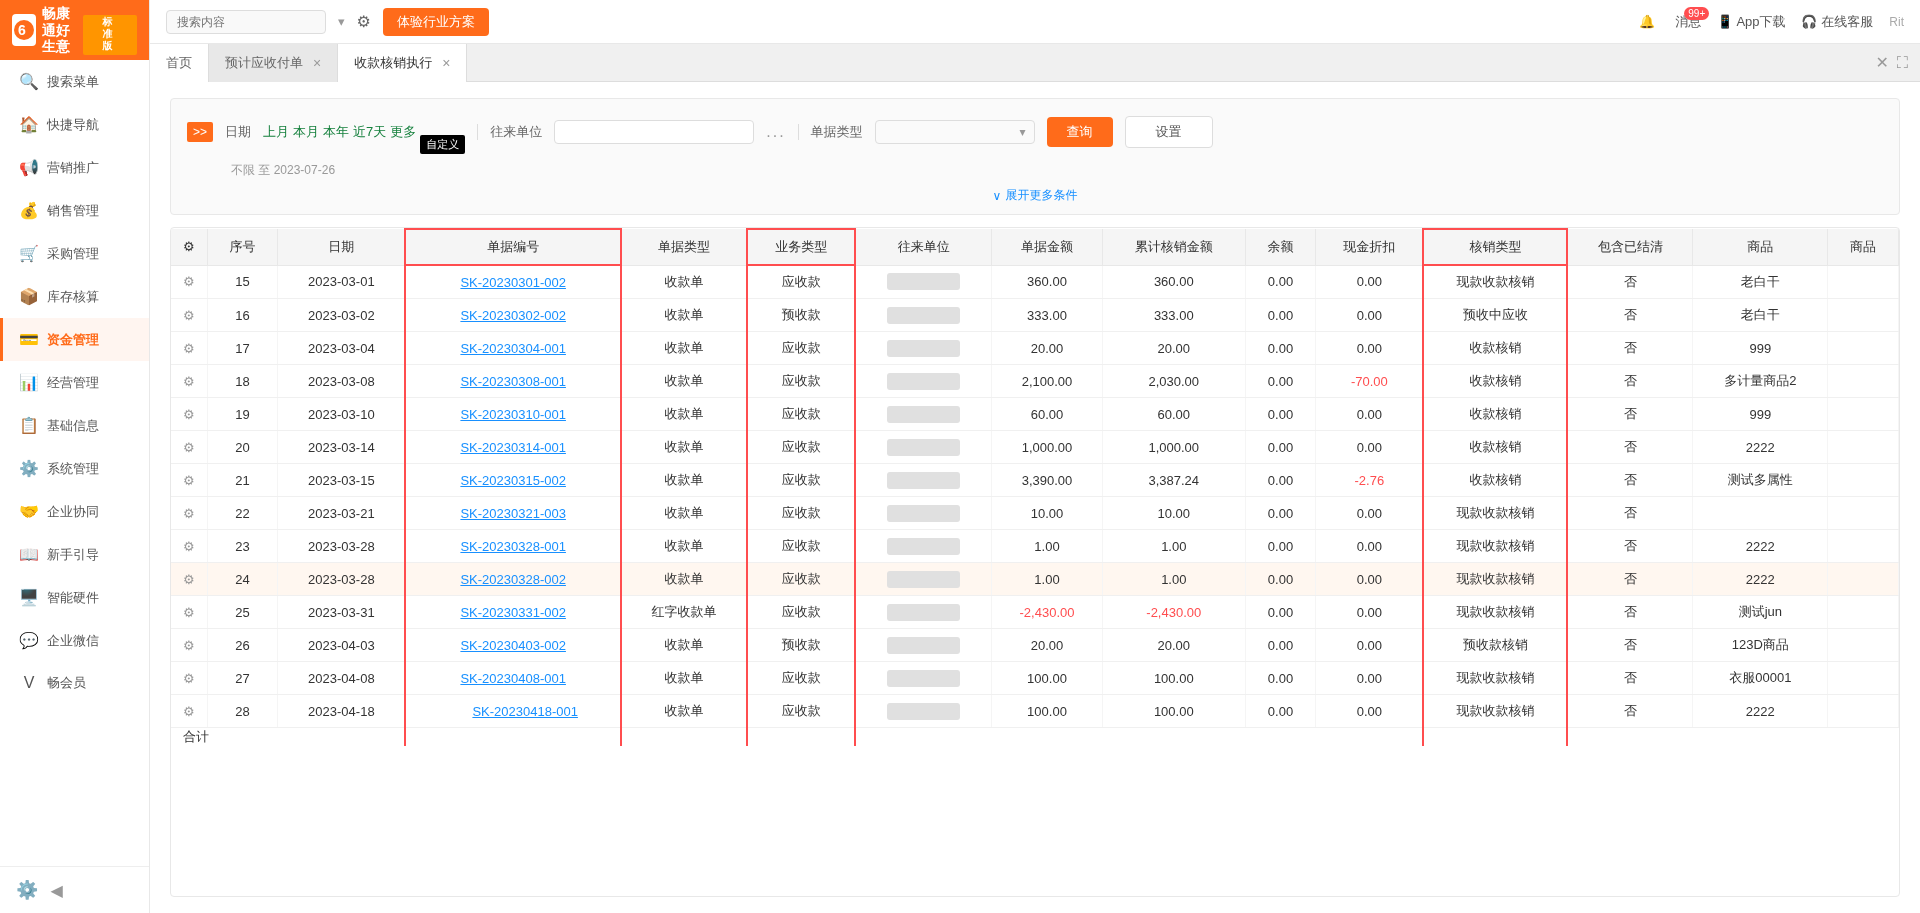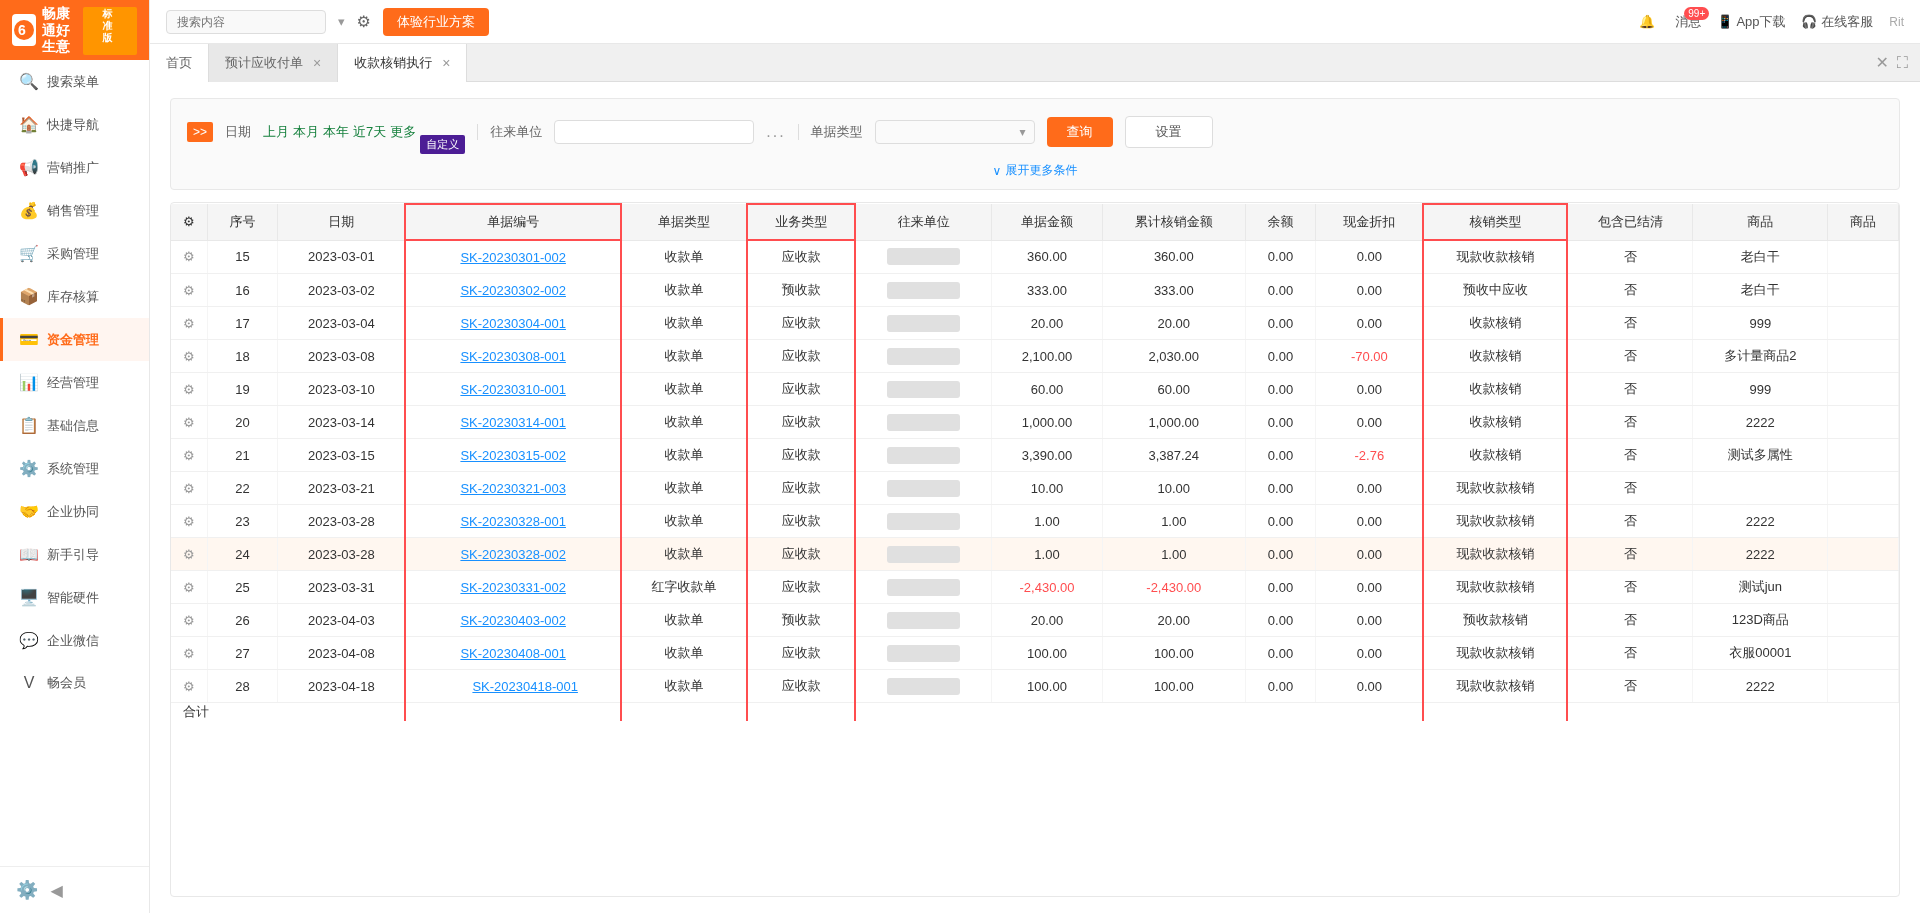--- a/index.html
+++ b/index.html
@@ -4,21 +4,21 @@
   <style>
     * { margin: 0; padding: 0; box-sizing: border-box; }
     body { font-family: 'Microsoft YaHei', Arial, sans-serif; font-size: 13px; background: #f5f5f5; color: #333; width: 1920px; height: 913px; overflow: hidden; display: flex; }
 
     
     .sidebar { width: 150px; background: #fff; border-right: 1px solid #e8e8e8; display: flex; flex-direction: column; height: 913px; }
     .sidebar-logo { background: #ff6b1a; color: #fff; padding: 10px 12px; display: flex; align-items: center; gap: 6px; font-size: 14px; font-weight: bold; height: 60px; }
     .sidebar-logo-icon { width: 32px; height: 32px; background: #fff; border-radius: 4px; display: flex; align-items: center; justify-content: center; }
     .sidebar-logo-icon svg { width: 24px; height: 24px; }
     .sidebar-logo-text { display: flex; flex-direction: row; line-height: 1.2; }
-    .sidebar-logo-sub { font-size: 10px; background: #ff9500; padding: 1px 20px; border-radius: 2px; margin-top: 2px; display: inline-block; }
+    .sidebar-logo-sub { font-size: 10px; background: #ff9500; padding: 1px 20px; border-radius: 2px; margin-top: 10px; display: inline-block; }
     .sidebar-item { display: flex; align-items: center; gap: 8px; padding: 12px 16px; cursor: pointer; color: #555; border-left: 3px solid transparent; }
     .sidebar-item.active { background: #fff5f0; color: #ff6b1a; border-left-color: #ff6b1a; font-weight: bold; }
     .sidebar-item-icon { font-size: 16px; width: 20px; text-align: center; }
     .sidebar-item-label { font-size: 13px; }
     .sidebar-bottom { margin-top: auto; padding: 12px 16px; display: flex; align-items: center; gap: 12px; border-top: 1px solid #eee; }
 
     
     .main { flex: 1; display: flex; flex-direction: column; height: 913px; }
 
     
@@ -49,21 +49,21 @@
     .btn-export { border: 1px solid #ddd; background: #fff; color: #555; border-radius: 4px; padding: 5px 12px; cursor: pointer; font-size: 13px; display: flex; align-items: center; gap: 4px; }
     .btn-refresh { border: 1px solid #ddd; background: #fff; color: #555; border-radius: 4px; padding: 5px 12px; cursor: pointer; font-size: 13px; display: flex; align-items: center; gap: 4px; }
 
     
     .filter-bar { background: #fafafa; border: 1px solid #e8e8e8; border-radius: 4px; padding: 10px 16px; margin-bottom: 12px; display: flex; flex-direction: column; gap: 8px; }
     .filter-row { display: flex; align-items: center; gap: 12px; }
     .filter-toggle { background: #ff6b1a; color: #fff; border: none; border-radius: 2px; padding: 3px 6px; cursor: pointer; font-size: 12px; }
     .filter-label { font-size: 13px; color: #666; }
     .filter-date-group { display: flex; align-items: center; gap: 4px; }
     .filter-date-link { color: #15803d; cursor: pointer; font-size: 13px; }
-    .filter-custom-btn { background: #4c1d95; color: #fff; border: none; border-radius: 2px; padding: 2px 6px; font-size: 11px; cursor: pointer; margin-top: 26px; }
+    .filter-custom-btn { background: #000000; color: #fff; border: none; border-radius: 2px; padding: 2px 6px; font-size: 11px; cursor: pointer; margin-top: 26px; }
     .filter-separator { width: 1px; height: 16px; background: #ddd; }
     .filter-input { border: 1px solid #ddd; border-radius: 4px; padding: 4px 8px; width: 200px; font-size: 12px; }
     .filter-dots { color: #999; font-size: 16px; letter-spacing: 2px; }
     .filter-select { border: 1px solid #ddd; border-radius: 4px; padding: 4px 8px; min-width: 160px; font-size: 12px; display: flex; align-items: center; justify-content: space-between; cursor: pointer; }
     .filter-select-arrow { color: #999; }
     .btn-query { background: #ff6b1a; color: #fff; border: none; border-radius: 4px; padding: 6px 20px; cursor: pointer; font-size: 13px; }
     .btn-setting { border: 1px solid #ddd; background: #fff; color: #555; border-radius: 4px; padding: 6px 30px; cursor: pointer; font-size: 13px; }
     .filter-expand { display: flex; justify-content: center; }
     .filter-expand-btn { color: #1890ff; cursor: pointer; font-size: 12px; border: none; background: none; display: flex; align-items: center; gap: 4px; }
 
@@ -241,20 +241,23 @@
         <span class="filter-label">单据类型</span>
         <div class="filter-select" style="min-width:160px;">
           <span></span>
           <span class="filter-select-arrow">▾</span>
         </div>
 
         <button class="btn-query">查询</button>
         <button class="btn-setting">设置</button>
       </div>
 
+      <div class="filter-row">
+        <span style="margin-left:44px; color:#999; font-size:12px;">不限 至 2023-07-26</span>
+      </div>
 
       <div class="filter-expand">
         <button class="filter-expand-btn">
           <span>∨</span>
           <span>展开更多条件</span>
         </button>
       </div>
     </div>
 
     <div class="table-container">

